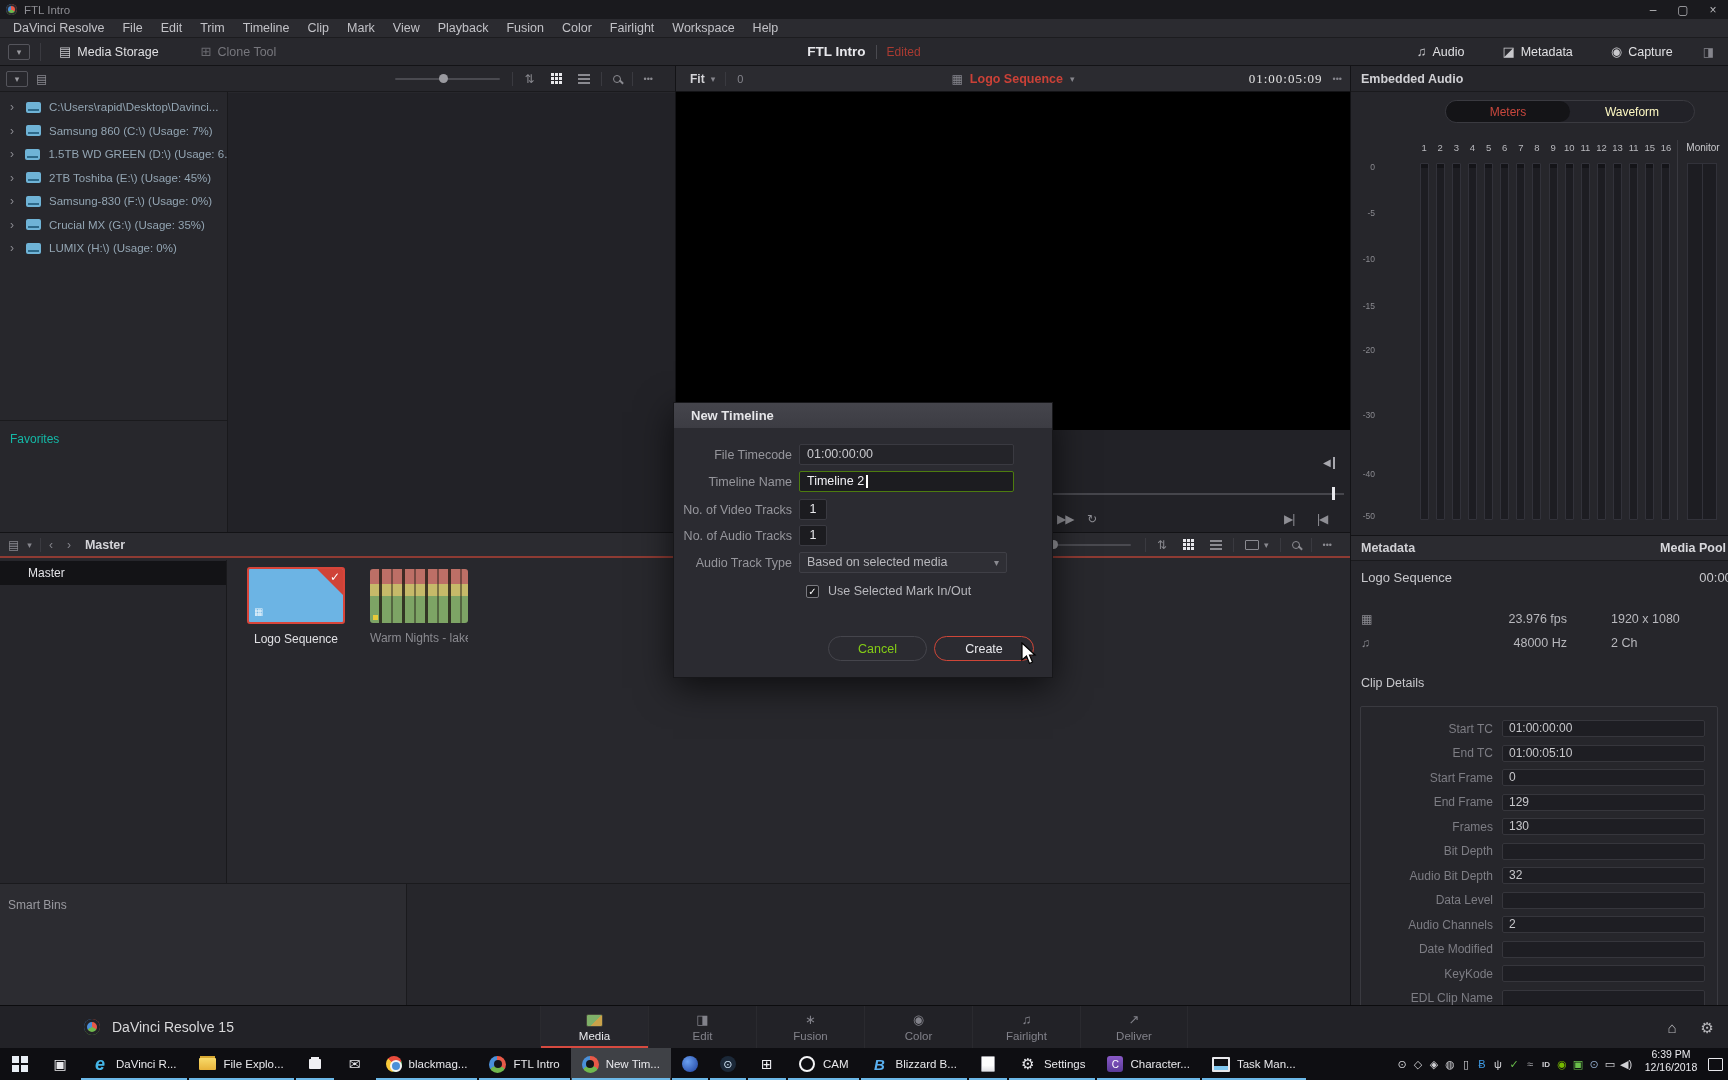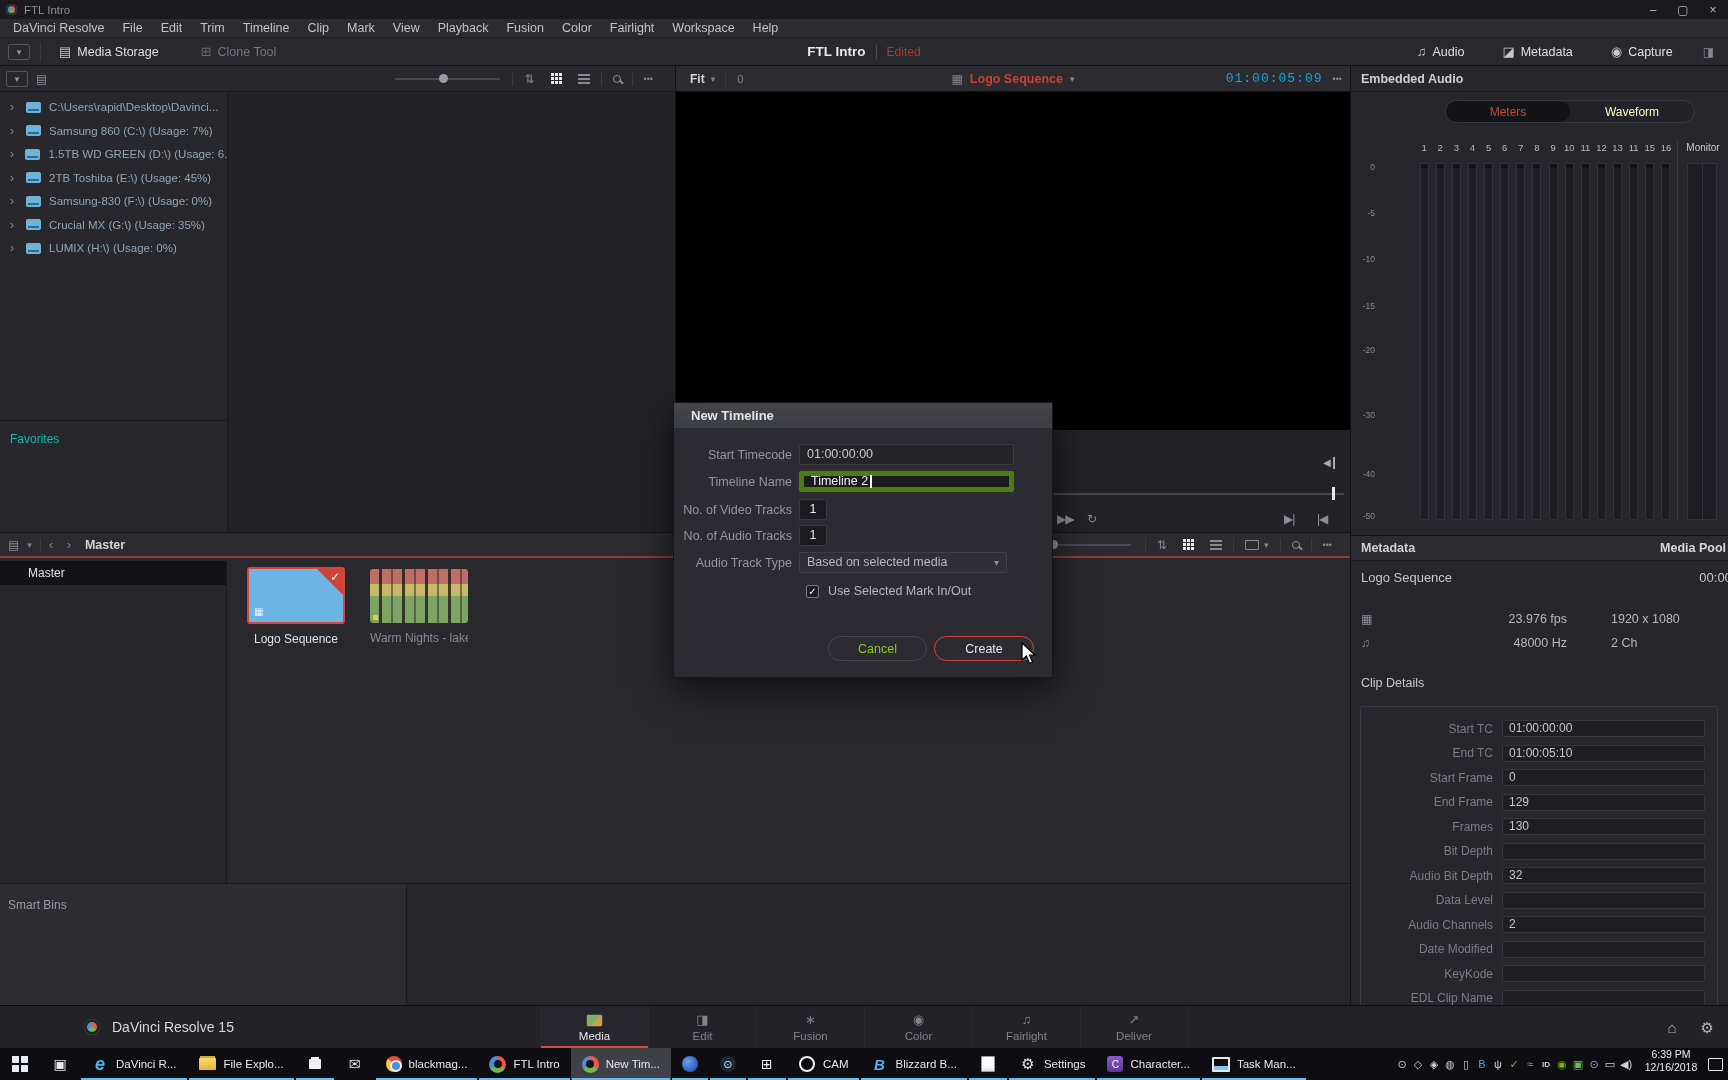--- a/index.html
+++ b/index.html
@@ -50,21 +50,21 @@
   #ms-tree-edge{position:absolute;top:26px;bottom:0;left:227px;width:1px;background:#19191c;}
   #ms-content{position:absolute;top:27px;left:228px;right:0;bottom:0;background:#222227;}
   #fav-divider{position:absolute;top:354px;left:0;width:227px;height:1px;background:#1a1a1d;}
   #favorites-label{position:absolute;top:366px;left:10px;color:#14b8a6;font-size:12px;}
   
   #viewer{position:absolute;top:66px;left:675px;width:675px;height:466px;background:#222227;border-left:1px solid #131316;}
   .viewer-header{position:absolute;top:0;left:0;right:0;height:26px;background:#2b2b30;border-bottom:1px solid #131316;display:flex;align-items:center;}
   .vh-center{position:absolute;left:0;right:0;display:flex;justify-content:center;align-items:center;gap:7px;}
   .clip-title-red{color:#cb4137;font-size:12.5px;font-weight:bold;}
   .vh-timecode{margin-left:auto;display:flex;align-items:center;gap:10px;padding-right:8px;}
-  .tc-text{font-family:Liberation Mono, monospace;font-size:13px;color:#0ea5e9;letter-spacing:1px;}
+  .tc-text{font-family:Liberation Serif, serif;font-size:13px;color:#e5e5e5;letter-spacing:1px;}
   #canvas{position:absolute;top:26px;left:0;right:0;height:338px;background:#000;}
   .out-marker{position:absolute;top:391px;left:647px;color:#a8a8ae;font-size:10px;border-right:2px solid #a8a8ae;padding-right:2px;line-height:12px;height:12px;}
   .scrub-track{position:absolute;top:427px;left:5px;right:6px;height:2px;background:#46464c;}
   .playhead{position:absolute;top:421px;left:656px;width:3px;height:13px;background:#e8e8ec;}
   .tp{position:absolute;top:446px;color:#8e8e94;font-size:12px;letter-spacing:-1px;}
   
   #media-pool{position:absolute;top:532px;left:0;width:1350px;height:473px;background:#28282d;border-top:1px solid #131316;}
   .mp-header{position:absolute;top:0;left:0;right:0;height:25px;background:#2b2b30;border-bottom:2px solid #8e3b33;display:flex;align-items:center;}
   .mp-title{font-size:12.5px;color:#d4d4d8;font-weight:bold;margin-left:14px;}
   .mp-tools{margin-left:auto;display:flex;align-items:center;padding-right:10px;}
@@ -121,21 +121,21 @@
   #cd-scrollbar{position:absolute;top:642px;right:3px;width:5px;height:328px;background:#2a2a2f;border-radius:3px;}
   #cd-thumb{position:absolute;top:2px;left:0;width:5px;height:52px;background:#8a8a8f;border-radius:3px;}
   
   #dialog{position:absolute;top:402px;left:673px;width:380px;height:276px;background:#2b2b31;border:1px solid #17171a;box-shadow:0 10px 34px rgba(0,0,0,.65);z-index:50;}
   .dlg-titlebar{position:absolute;top:0;left:0;right:0;height:25px;background:linear-gradient(#45454c,#3c3c43);display:flex;align-items:center;padding-left:17px;font-size:13px;font-weight:bold;color:#e6e6e9;}
   .dlg-row{position:absolute;left:0;right:0;display:flex;align-items:center;}
   .dlg-label{width:125px;text-align:right;color:#96969c;font-size:12.5px;padding-right:7px;flex:none;}
   .fld{height:21px;background:#242429;border:1px solid #3a3a41;border-radius:2px;color:#c8c8cc;font-size:12.5px;padding:0 7px;line-height:19px;}
   .fld.wide{width:215px;}
   .fld.small{width:28px;text-align:center;background:#1c1c20;color:#e8e8ec;}
-  .fld.name-active{width:215px;background:#1c1c20;border:5px solid #4d7c0f;color:#f0f0f4;display:flex;align-items:center;}
+  .fld.name-active{width:215px;background:#1c1c20;border:1px solid #4d7c0f;color:#f0f0f4;display:flex;align-items:center;}
   .caret{display:inline-block;width:2px;height:13px;background:#fff;margin-left:2px;}
   .dlg-select{width:208px;height:21px;background:#2f2f35;border:1px solid #3f3f46;border-radius:2px;color:#b8b8bd;font-size:12.5px;padding:0 7px;line-height:19px;display:flex;align-items:center;}
   .dlg-select .chev{margin-left:auto;color:#8a8a90;font-size:10px;}
   .dlg-check{width:13px;height:13px;background:#1e1e22;border:1px solid #7a7a80;border-radius:2px;color:#fff;font-size:10px;display:flex;align-items:center;justify-content:center;margin-left:132px;}
   .dlg-check-label{margin-left:9px;color:#b8b8bd;font-size:12.5px;}
   .dlg-btn{position:absolute;top:233px;height:25px;border-radius:13px;display:flex;align-items:center;justify-content:center;font-size:12.5px;}
   #btn-cancel{left:154px;width:99px;border:1px solid #45454c;color:#84cc16;}
   #btn-create{left:260px;width:100px;border:1px solid #cf4638;color:#e8e8ec;}
   
   #pagebar{position:absolute;top:1005px;left:0;width:1728px;height:43px;background:#222227;border-top:1px solid #0c0c0e;}
@@ -562,21 +562,21 @@
     <div id="cd-scrollbar">
         <div id="cd-thumb"></div>
       </div>
   </div>
 
   <div id="dialog">
     <div class="dlg-titlebar">
       <span>New Timeline</span>
     </div>
     <div class="dlg-row" style="top:41px;">
-      <span class="dlg-label">Start Timecode</span>
+      <span class="dlg-label">File Timecode</span>
       <span class="fld wide">01:00:00:00</span>
     </div>
     <div class="dlg-row" style="top:68px;">
       <span class="dlg-label">Timeline Name</span>
       <span class="fld name-active">
           <span>Timeline 2</span>
           <span class="caret"></span>
         </span>
     </div>
     <div class="dlg-row" style="top:96px;">

